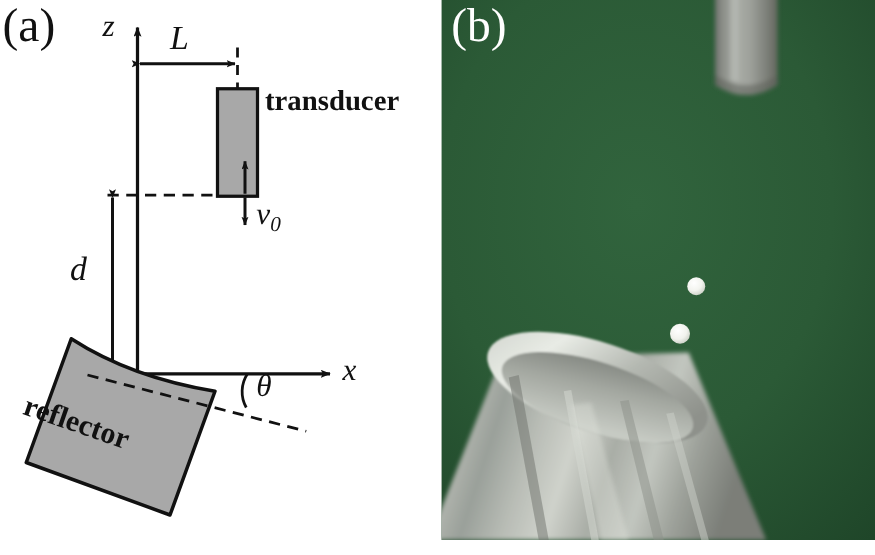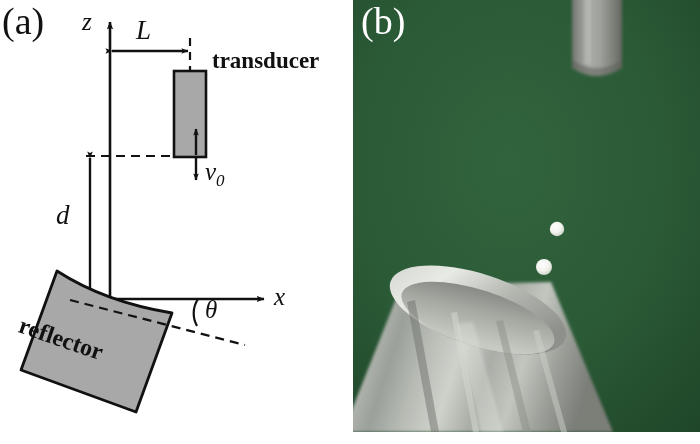--- a/index.html
+++ b/index.html
@@ -102,21 +102,21 @@
     font-size: 25px;
     text-align: right;
   }
   .lbl-v0 sub {
     font-size: 0.68em;
     font-style: italic;
   }
   .lbl-transducer {
     position: absolute;
     left: 212px;
-    top: 48px;
+    top: 68px;
     font-size: 23px;
     white-space: nowrap;
   }
   .lbl-reflector {
     position: absolute;
     left: 24px;
     top: 312px;
     font-size: 24px;
     transform: rotate(19deg);
     transform-origin: left top;

